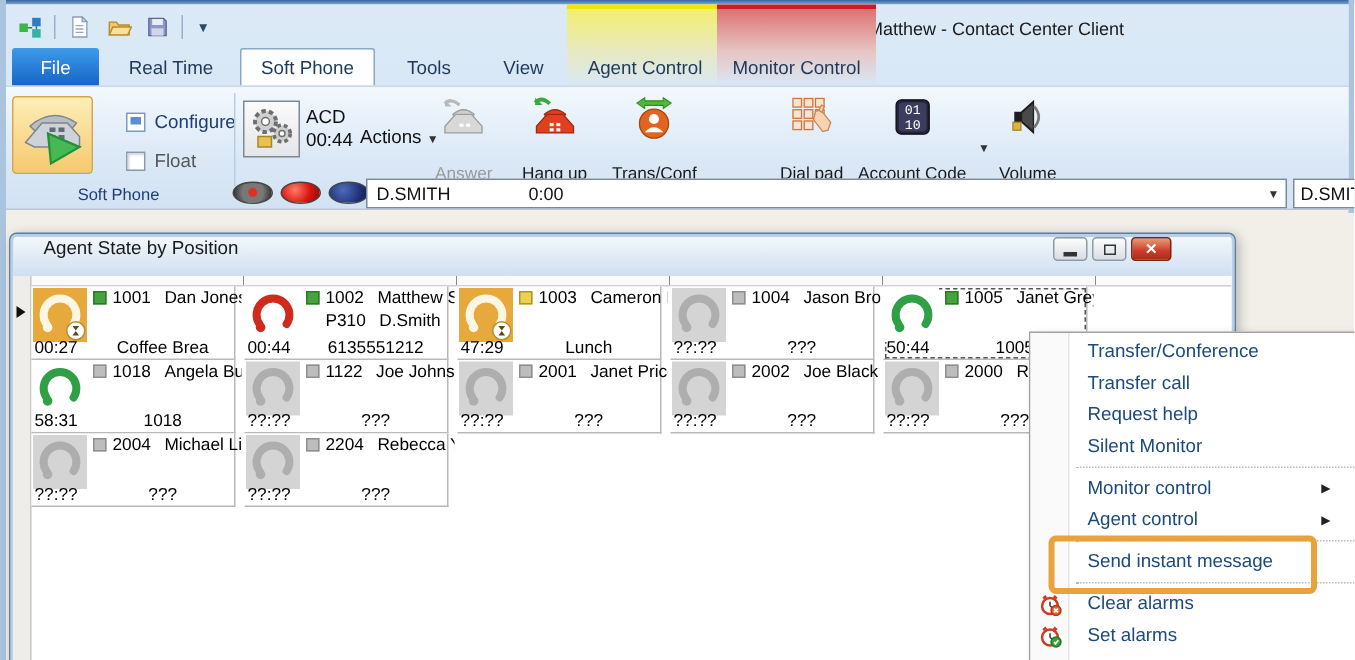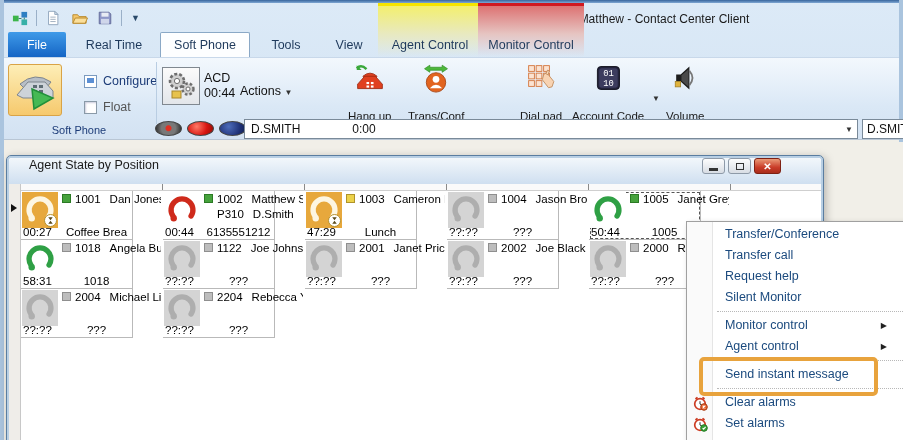--- a/index.html
+++ b/index.html
@@ -108,21 +108,21 @@
 
   .asp-content { position:absolute; left:2px; top:28px; right:2px; bottom:0; background:#fff; overflow:hidden; }
   .colheader { position:absolute; left:12px; top:0; right:0; height:7px; background:#fafafa;
                border-bottom:1px solid #cfcfcf;
                background-image:repeating-linear-gradient(to right, transparent 0 141px, #8a8a8a 141px 142px); }
   .rowheader { position:absolute; left:0; top:0; bottom:0; width:12px; background:#efede9;
                border-right:1px solid #c8c8c8; }
   .rowmarker { position:absolute; left:2px; top:20px; width:0; height:0;
                border-left:6px solid #111; border-top:4px solid transparent; border-bottom:4px solid transparent; }
 
-  .cell { position:absolute; width:112px; height:49px; border-right:1px solid #b9b9b9;
+  .cell { position:absolute; width:136px; height:49px; border-right:1px solid #b9b9b9;
           border-bottom:1px solid #b9b9b9; background:#fff; font-size:11.5px; color:#000; cursor:default; }
   .col0{left:12px}.col1{left:154px}.col2{left:296px}.col3{left:438px}.col4{left:580px}
   .row0{top:7px}.row1{top:56px}.row2{top:105px}
   .cell.sel { outline:1.5px dashed #555; outline-offset:-2px; }
   .hsbox { position:absolute; left:1px; top:1px; width:36px; height:36px;
            display:flex; align-items:center; justify-content:center; }
   .st-orange .hsbox { background:#e7a83c; color:#fdf6e2; }
   .st-red    .hsbox { background:#fff;    color:#cf2a1b; }
   .st-green  .hsbox { background:#fff;    color:#2fa045; }
   .st-gray   .hsbox { background:#d4d4d4; color:#aeaeae; }
@@ -245,20 +245,33 @@
       </div>
       <div class="acd-text">
         <div>ACD</div>
         <div>00:44</div>
       </div>
       <div class="actions">
         <span>Actions</span>
         <span class="caret"> ▼</span>
       </div>
 
+      <div class="rbtn disabled" style="left:286px">
+        <span class="ric">
+          <svg width="30" height="30" viewBox="0 0 34 34">
+              <path d="M14 8 Q7 2 3 7" stroke="#b9b9b9" stroke-width="2.5" fill="none"></path>
+              <path d="M3 4 v5 h5 z" fill="#b9b9b9"></path>
+              <path d="M9 15 Q17 8 25 15 l-2.5 3.5 Q17 14 11.5 18.5 Z" fill="#cfcfcf" stroke="#9d9d9d"></path>
+              <path d="M3 24 L11 15 h12 l8 9 v5 H3 Z" fill="#d8d8d8" stroke="#9d9d9d"></path>
+              <rect x="14" y="22" width="3" height="2.4" fill="#fff"></rect>
+              <rect x="19" y="22" width="3" height="2.4" fill="#fff"></rect>
+            </svg>
+        </span>
+        <span class="rlab">Answer</span>
+      </div>
       <div class="rbtn" style="left:344px">
         <span class="ric">
           <svg width="30" height="30" viewBox="0 0 34 34">
               <path d="M13 7 Q7 1 2 6" stroke="#3aa83a" stroke-width="2.8" fill="none"></path>
               <path d="M2 2.5 v5.5 h5.5 z" fill="#3aa83a"></path>
               <path d="M9 15 Q17 8 25 15 l-2.5 3.5 Q17 14 11.5 18.5 Z" fill="#e0401f" stroke="#9c2a12"></path>
               <path d="M3 24 L11 15 h12 l8 9 v5 H3 Z" fill="#e0401f" stroke="#9c2a12"></path>
               <rect x="13" y="21.5" width="3" height="2.4" fill="#fff"></rect>
               <rect x="18" y="21.5" width="3" height="2.4" fill="#fff"></rect>
               <rect x="13" y="25.5" width="3" height="2.4" fill="#fff"></rect>

